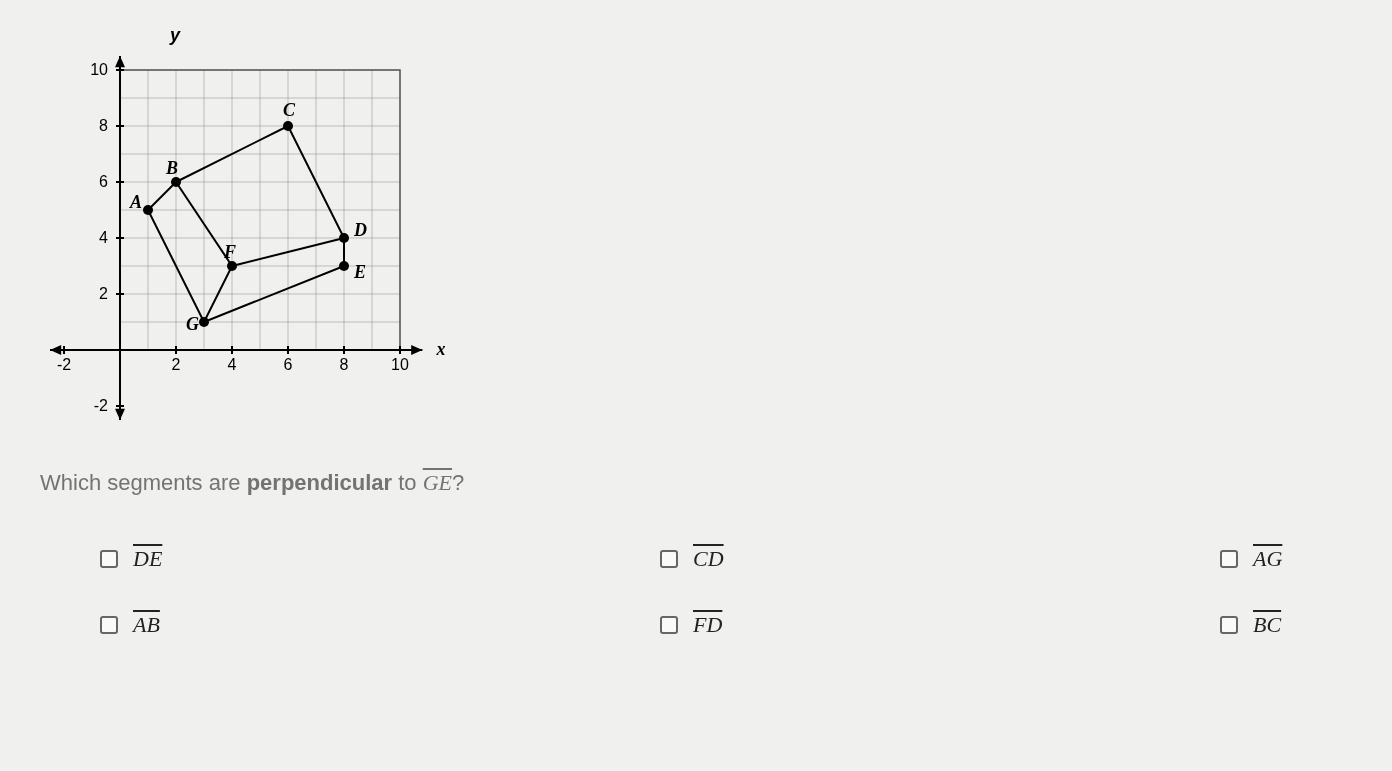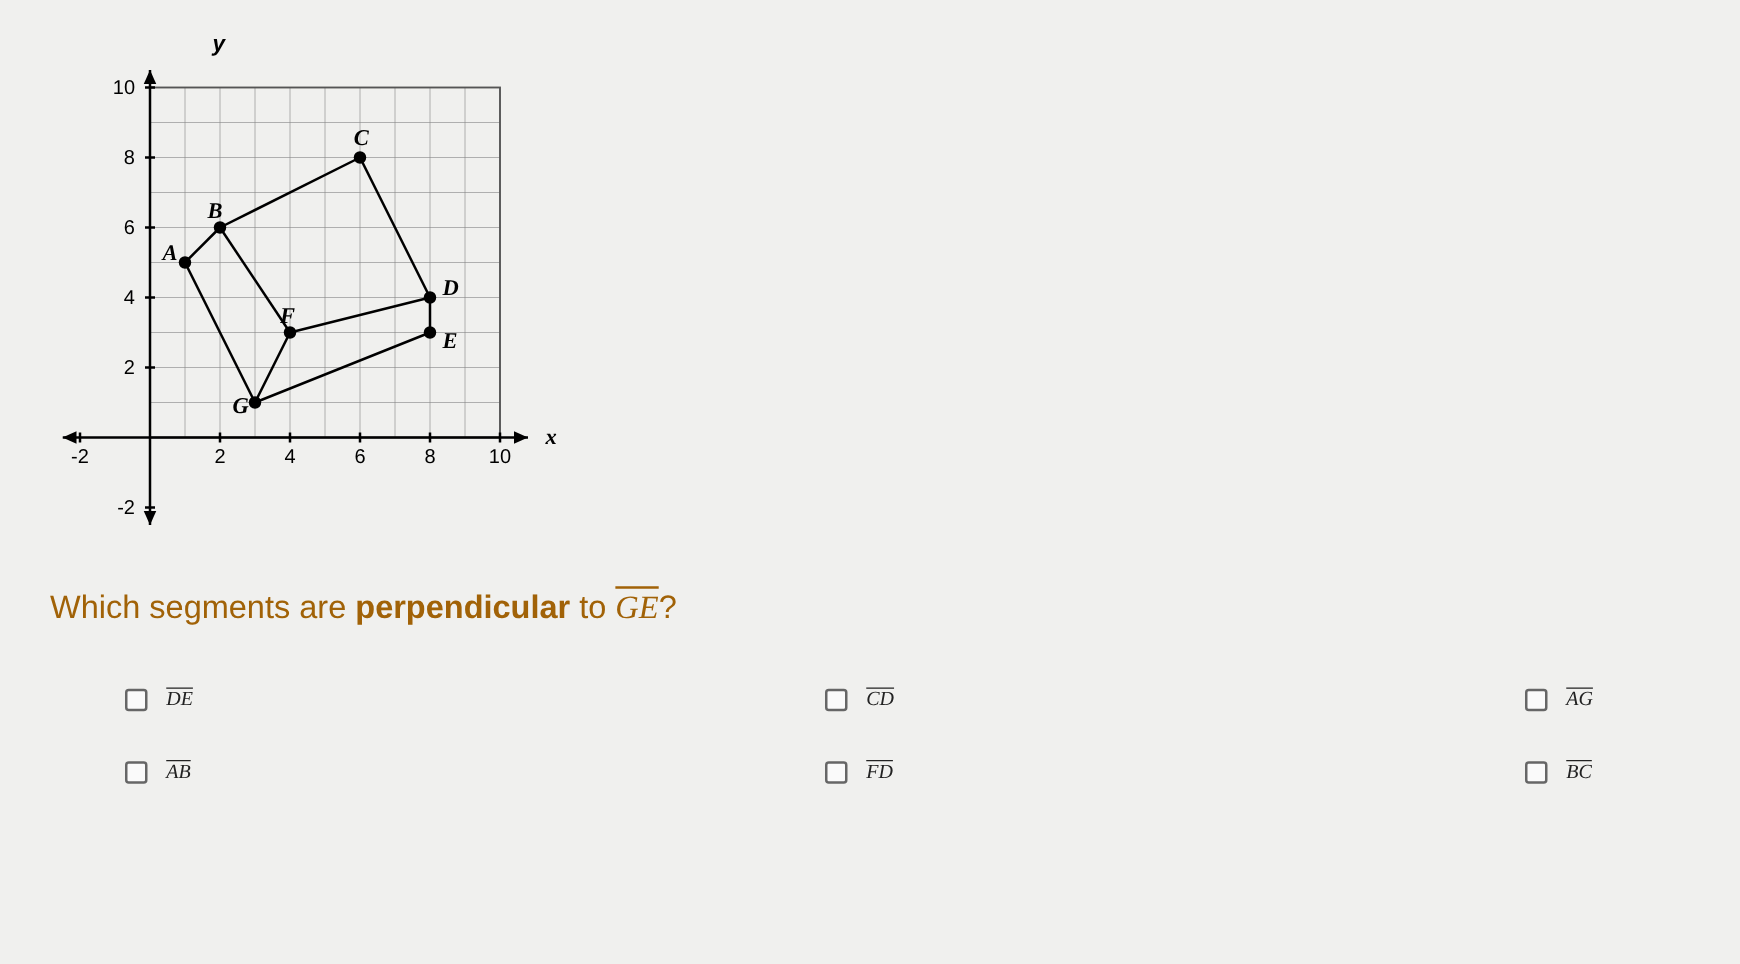--- a/index.html
+++ b/index.html
@@ -26,38 +26,38 @@
       position: absolute;
       top: -5px;
       left: 120px;
       font-style: italic;
       font-weight: bold;
       font-size: 18px;
     }
     .question {
       margin-top: 40px;
       margin-left: 20px;
-      font-size: 26px;
-      color: #a16207;
+      font-size: 22px;
+      color: #737373;
     }
     .question b {
       font-weight: bold;
     }
     .overline {
       text-decoration: overline;
       font-style: italic;
       font-family: "Times New Roman", serif;
     }
     .options {
       margin-top: 50px;
       margin-left: 80px;
       display: grid;
       grid-template-columns: 560px 560px 180px;
       row-gap: 40px;
-      font-size: 16px;
+      font-size: 22px;
       font-family: "Times New Roman", serif;
     }
     .option {
       display: flex;
       align-items: center;
       gap: 15px;
     }
     .checkbox {
       width: 18px;
       height: 18px;

